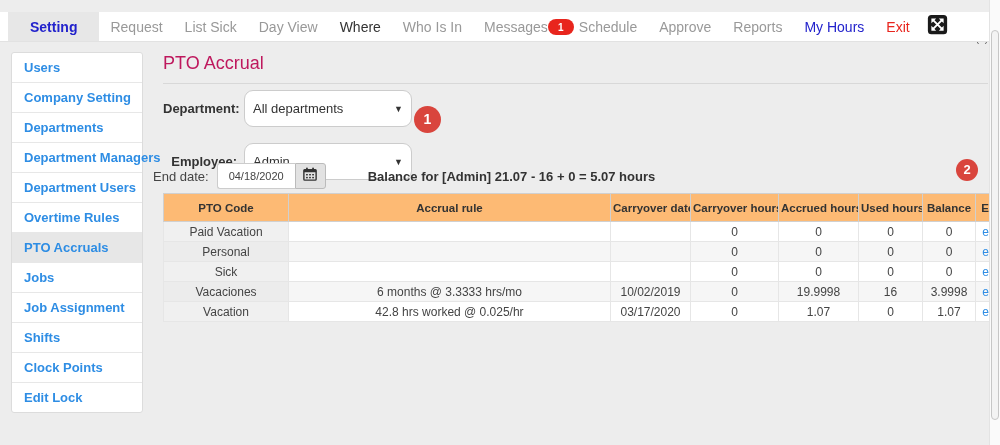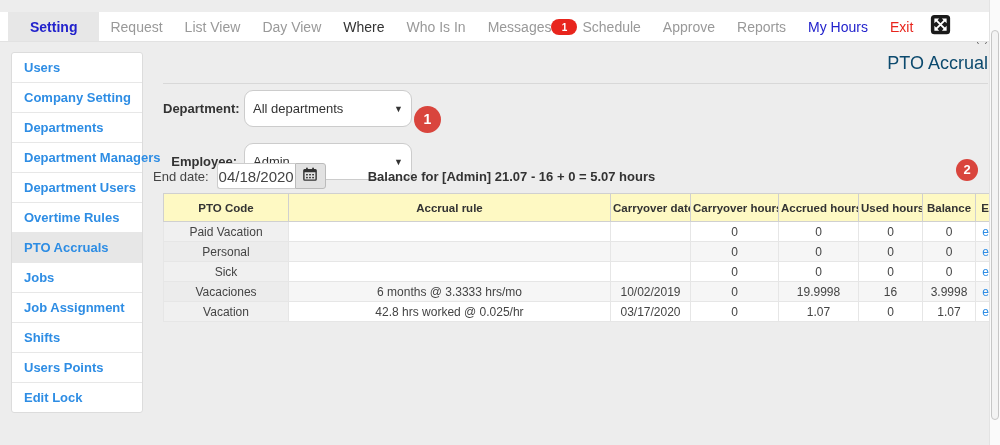--- a/index.html
+++ b/index.html
@@ -45,56 +45,56 @@
   }
   .side-item {
     padding:7px 12px; font-size:13px; font-weight:bold; color:#2e8de4;
     border-bottom:1px solid #e7e7e7; cursor:pointer; white-space:nowrap;
   }
   .side-item:last-child { border-bottom:none; }
   .side-item.active { background:#e7e7e7; }
   
   .main { position:absolute; left:163px; top:53px; width:825px; }
   .page-title {
-    font-size:18px; color:#0c4a6e;
-    border-bottom:1px solid #d8d8d8; padding-bottom:9px;text-align:right;
+    font-size:18px; color:#be185d;
+    border-bottom:1px solid #d8d8d8; padding-bottom:9px;
   }
   .filter-row { display:flex; align-items:center; margin-top:16px; }
   .filter-row.first { margin-top:6px; }
   .filter-label { width:74px; text-align:right; font-size:13px; font-weight:bold; color:#333; margin-right:7px; white-space:nowrap; }
   .select-box {
     width:168px; height:37px; background:#fff; border:1px solid #ccc; border-radius:9px;
     display:flex; align-items:center; font-size:13px; color:#333; padding:0 8px; cursor:pointer;
   }
   .select-box .caret { margin-left:auto; font-size:9px; color:#333; }
   .step-badge {
     position:absolute; background:#d9453d; border-radius:50%;
     color:#fff; font-weight:bold; text-align:center; z-index:5;
   }
   .badge-1 { left:414px; top:106px; width:27px; height:27px; line-height:27px; font-size:14px; }
   .badge-2 { left:956px; top:159px; width:22px; height:22px; line-height:22px; font-size:13px; }
   .enddate-row { position:absolute; left:153px; top:163px; display:flex; align-items:center; }
   .enddate-label { font-size:13px; color:#444; margin-right:8px; white-space:nowrap; }
   .date-input {
     width:78px; height:26px; border:1px solid #ccc; border-right:none;
-    border-radius:3px 0 0 3px; font-size:15px; color:#444; text-align:center;
+    border-radius:3px 0 0 3px; font-size:11px; color:#444; text-align:center;
     font-family:"Liberation Sans", sans-serif; background:#fff;
   }
   .cal-btn {
     width:31px; height:26px; background:#e2e2e2; border:1px solid #bbb;
     border-radius:0 3px 3px 0; display:flex; align-items:center; justify-content:center; cursor:pointer;
   }
   .balance-text { margin-left:42px; font-size:13px; font-weight:bold; color:#333; white-space:nowrap; }
   
   .pto-table {
     position:absolute; left:163px; top:193px; width:825px;
     border-collapse:collapse; table-layout:fixed; font-size:12px; color:#444;
   }
   .pto-table th {
-    background:#fef9c3; height:28px; font-size:11.5px; font-weight:bold; color:#333;
+    background:#fdba74; height:28px; font-size:11.5px; font-weight:bold; color:#333;
     border:1px solid #d0d0d0; text-align:center; white-space:nowrap; overflow:hidden; padding:0 2px;
   }
   .pto-table td {
     height:20px; background:#fff; border:1px solid #e6e6e6; text-align:center;
     white-space:nowrap; overflow:hidden; padding:0 2px;
   }
   .pto-table td:first-child { background:#f0f0f0; }
   .pto-table tr.even td { background:#f6f6f6; }
   .pto-table tr.even td:first-child { background:#ececec; }
   .edit-link { color:#2e8de4; cursor:pointer; text-decoration:none; font-size:12px; }
@@ -111,21 +111,21 @@
 </head>
 <body>
 
 <div class="top-strip">
   <span class="user-label">Admin (1)</span>
 </div>
 
 <div class="navbar">
   <div class="nav-item active">Setting</div>
   <div class="nav-item">Request</div>
-  <div class="nav-item">List View</div>
+  <div class="nav-item">List Sick</div>
   <div class="nav-item">Day View</div>
   <div class="nav-item dark">Where</div>
   <div class="nav-item">Who Is In</div>
   <div class="nav-item has-badge">
     <span>Messages</span>
     <span class="msg-badge">1</span>
   </div>
   <div class="nav-item">Schedule</div>
   <div class="nav-item">Approve</div>
   <div class="nav-item">Reports</div>
@@ -149,21 +149,21 @@
   <div class="side-item">Users</div>
   <div class="side-item">Company Setting</div>
   <div class="side-item">Departments</div>
   <div class="side-item">Department Managers</div>
   <div class="side-item">Department Users</div>
   <div class="side-item">Overtime Rules</div>
   <div class="side-item active">PTO Accruals</div>
   <div class="side-item">Jobs</div>
   <div class="side-item">Job Assignment</div>
   <div class="side-item">Shifts</div>
-  <div class="side-item">Users Points</div>
+  <div class="side-item">Clock Points</div>
   <div class="side-item">Edit Lock</div>
 </div>
 
 <div class="main">
   <div class="page-title">PTO Accrual</div>
 
   <div class="filter-row first">
     <span class="filter-label">Department:</span>
     <div class="select-box">
       <span>All departments</span>

